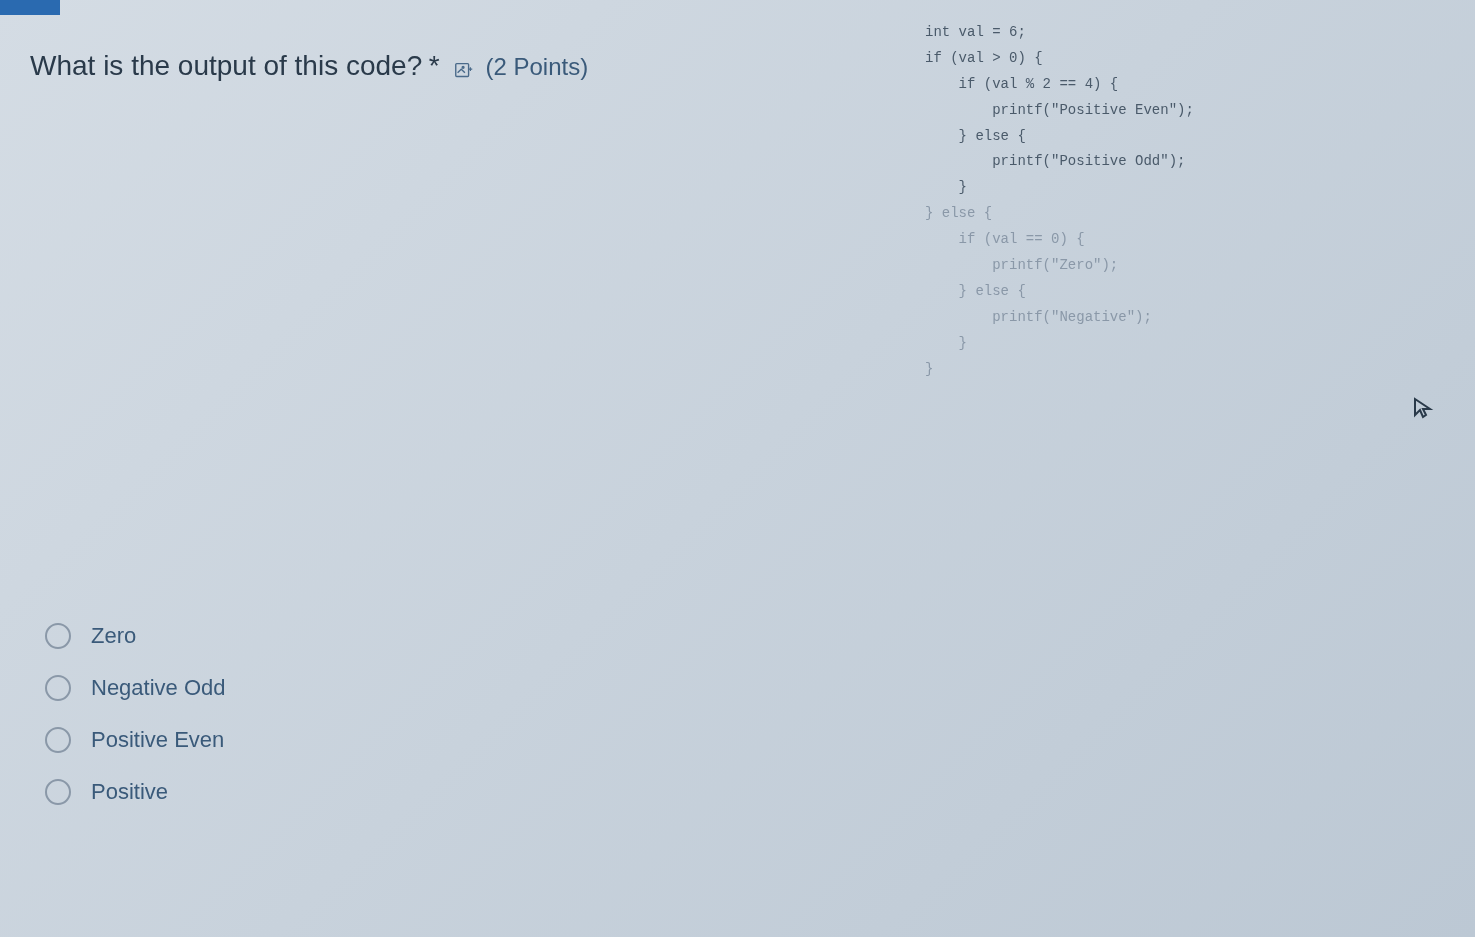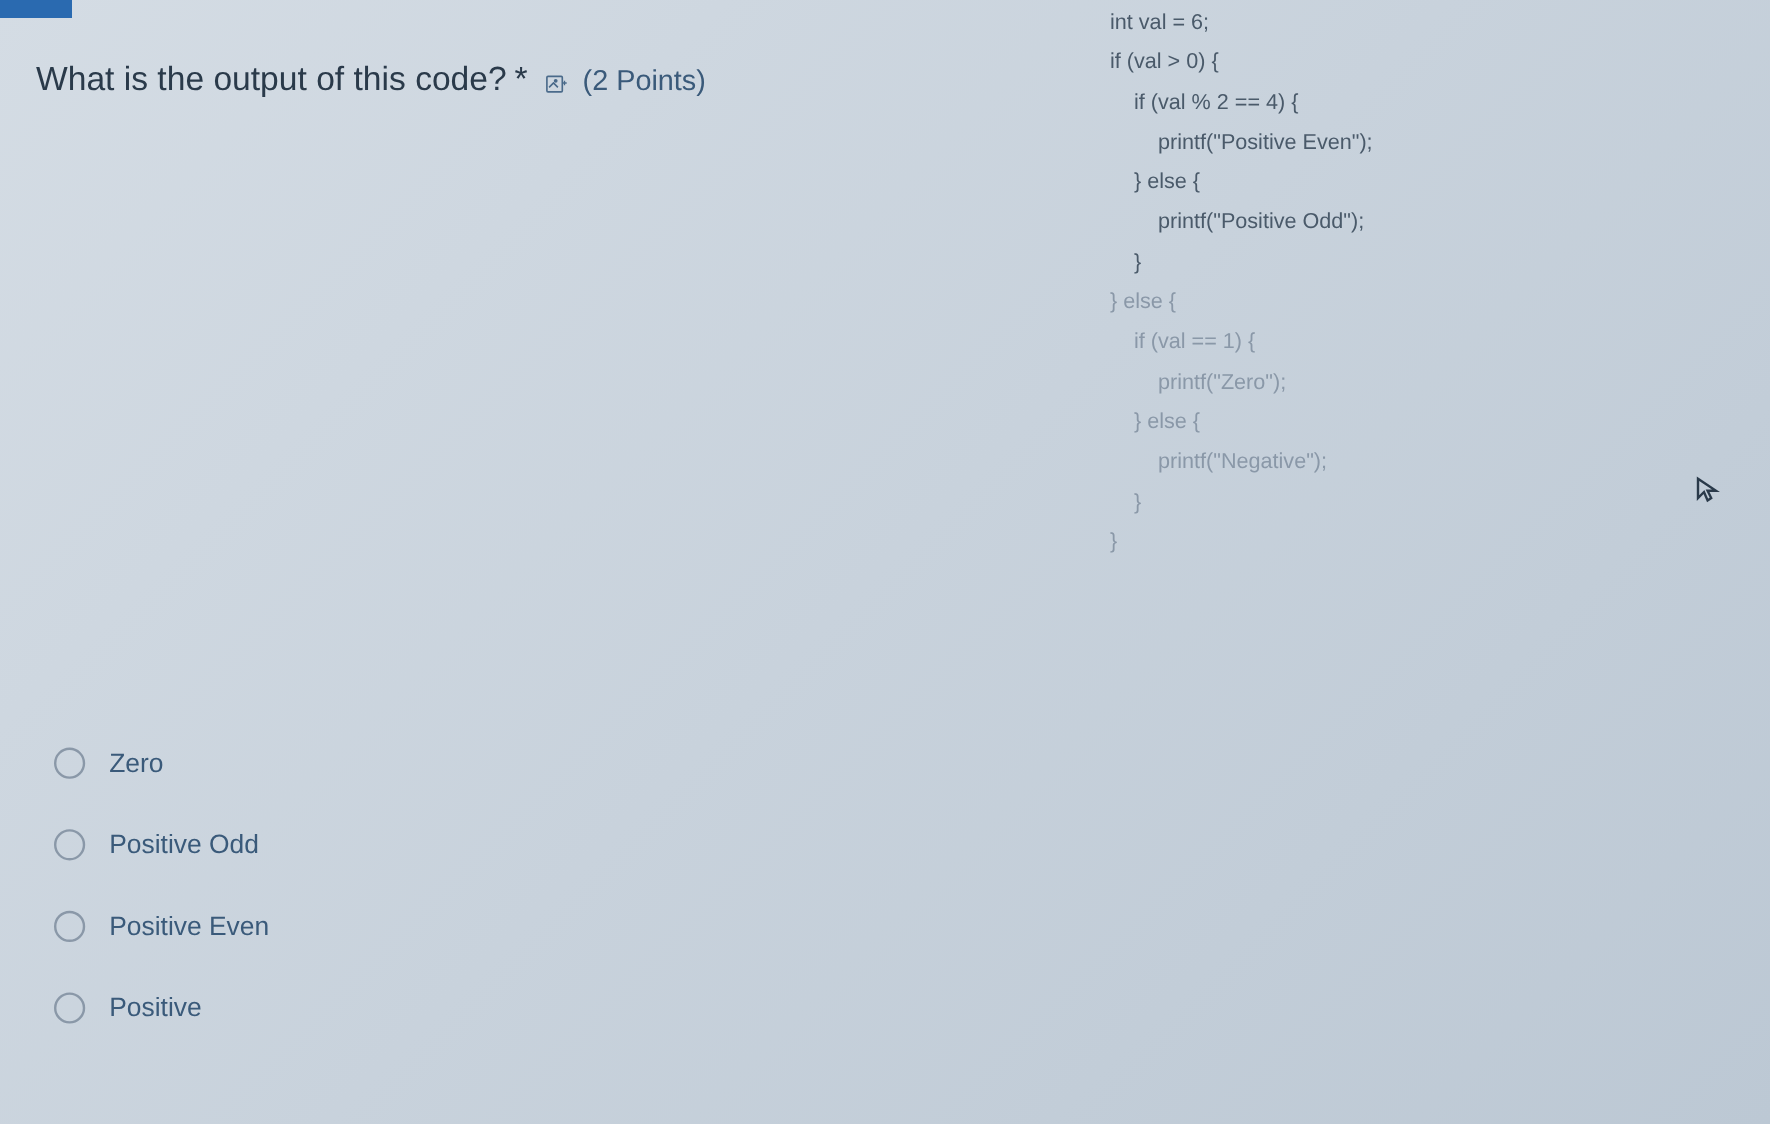--- a/index.html
+++ b/index.html
@@ -44,37 +44,37 @@
     .points-text {
       font-size: 24px;
       color: #3a5a7a;
       margin-left: 5px;
     }
     .code-block {
       position: absolute;
       top: 0;
       right: 0;
       width: 560px;
-      font-family: Liberation Sans, sans-serif;
-      font-size: 18px;
+      font-family: Liberation Mono, monospace;
+      font-size: 14px;
       line-height: 1.85;
       color: #4a5a6a;
-      padding: 2px 10px;
+      padding: 20px 10px;
     }
     .code-line {
       white-space: pre;
     }
     .code-faded {
       color: #8a98a8;
     }
     .options-container {
       margin-top: 540px;
       display: flex;
       flex-direction: column;
-      gap: 42px;
+      gap: 26px;
       padding-left: 15px;
     }
     .option-row {
       display: flex;
       align-items: center;
       gap: 20px;
     }
     .radio-button {
       width: 26px;
       height: 26px;
@@ -128,42 +128,42 @@
 
 <div class="code-block">
   <div class="code-line">int val = 6;</div>
   <div class="code-line">if (val &gt; 0) {</div>
   <div class="code-line">    if (val % 2 == 4) {</div>
   <div class="code-line">        printf("Positive Even");</div>
   <div class="code-line">    } else {</div>
   <div class="code-line">        printf("Positive Odd");</div>
   <div class="code-line">    }</div>
   <div class="code-line code-faded">} else {</div>
-  <div class="code-line code-faded">    if (val == 1) {</div>
+  <div class="code-line code-faded">    if (val == 0) {</div>
   <div class="code-line code-faded">        printf("Zero");</div>
   <div class="code-line code-faded">    } else {</div>
   <div class="code-line code-faded">        printf("Negative");</div>
   <div class="code-line code-faded">    }</div>
   <div class="code-line code-faded">}</div>
 </div>
 
 <div class="cursor-icon">
   <svg viewBox="0 0 24 24" width="24" height="24" fill="none" stroke="#2a3a4a" stroke-width="2">
     <path d="M4 4 L4 20 L9 15 L12 22 L15 20 L12 14 L19 14 Z" fill="none"></path>
   </svg>
 </div>
 
 <div class="options-container">
   <div class="option-row">
     <div class="radio-button"></div>
     <span class="option-label">Zero</span>
   </div>
   <div class="option-row">
     <div class="radio-button"></div>
-    <span class="option-label">Positive Odd</span>
+    <span class="option-label">Negative Odd</span>
   </div>
   <div class="option-row">
     <div class="radio-button"></div>
     <span class="option-label">Positive Even</span>
   </div>
   <div class="option-row">
     <div class="radio-button"></div>
     <span class="option-label">Positive</span>
   </div>
 </div>

